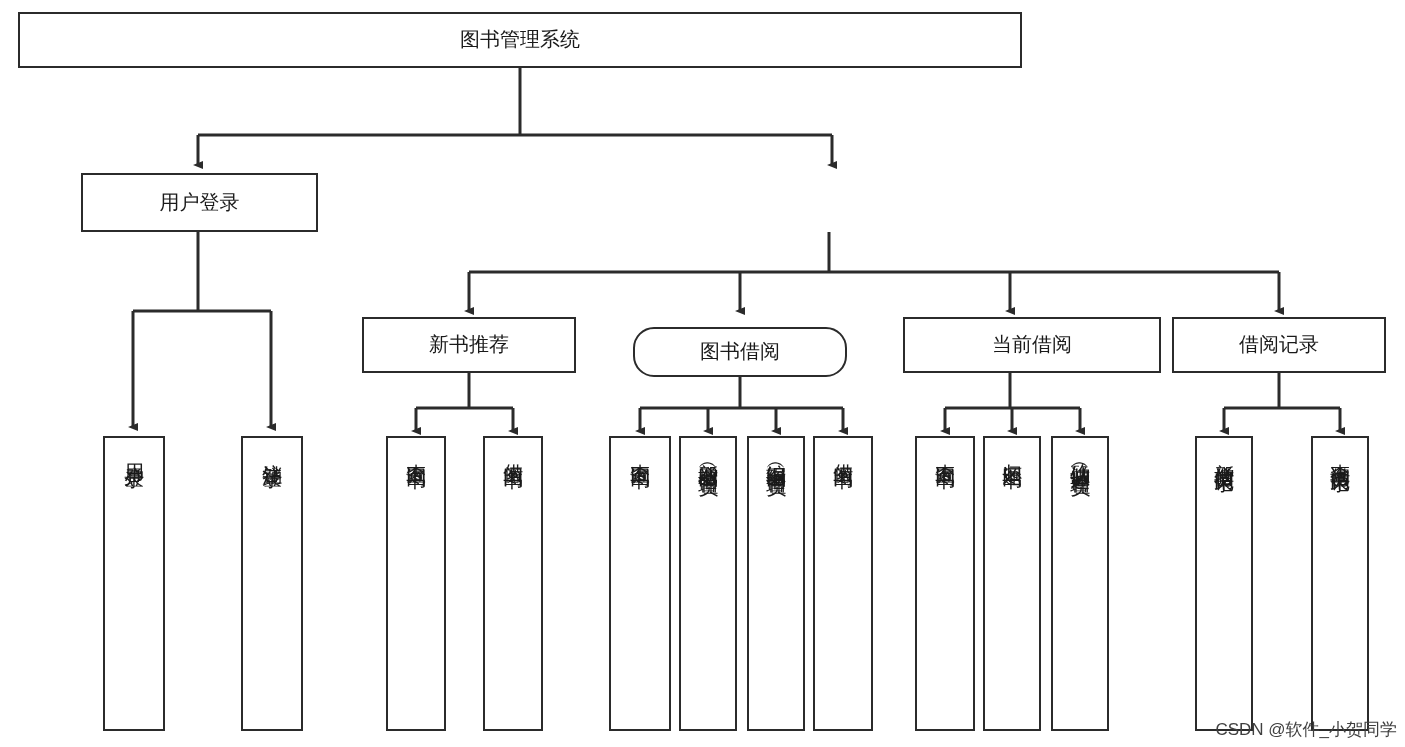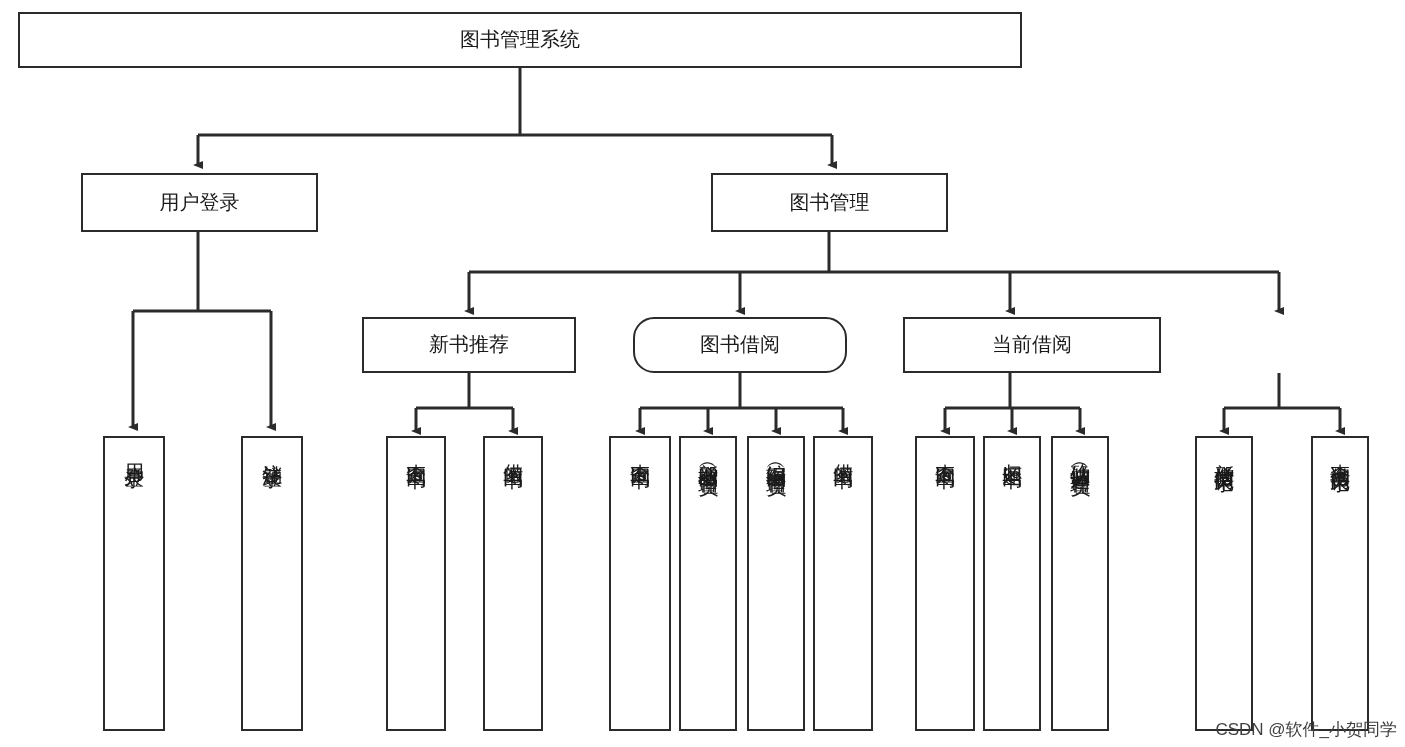--- a/index.html
+++ b/index.html
@@ -124,32 +124,32 @@
     </g>
   </svg>
 
   <div class="node horiz" style="left:18px; top:12px; width:1004px; height:56px;">
     <span class="node-label">图书管理系统</span>
   </div>
 
   <div class="node horiz" style="left:81px; top:173px; width:237px; height:59px;">
     <span class="node-label">用户登录</span>
   </div>
-  <div class="node horiz" style="left:711px; top:173px; width:237px; height:59px;">
-    <span class="node-label">图书管理</span>
-  </div>
 
   <div class="node horiz" style="left:362px; top:317px; width:214px; height:56px;">
     <span class="node-label">新书推荐</span>
   </div>
-  <div class="node horiz" style="left:633px; top:317px; width:214px; height:56px;border-radius:21px;">
+  <div class="node horiz" style="left:633px; top:327px; width:214px; height:50px;border-radius:21px;">
     <span class="node-label">图书借阅</span>
   </div>
   <div class="node horiz" style="left:903px; top:317px; width:258px; height:56px;">
     <span class="node-label">当前借阅</span>
+  </div>
+  <div class="node horiz" style="left:1172px; top:317px; width:214px; height:56px;">
+    <span class="node-label">借阅记录</span>
   </div>
 
   <div class="node vert" style="left:103px; top:436px; width:62px; height:295px;">
     <span class="node-label">用户登录</span>
   </div>
   <div class="node vert" style="left:241px; top:436px; width:62px; height:295px;">
     <span class="node-label">注销登录</span>
   </div>
 
   <div class="node vert" style="left:386px; top:436px; width:60px; height:295px;">

